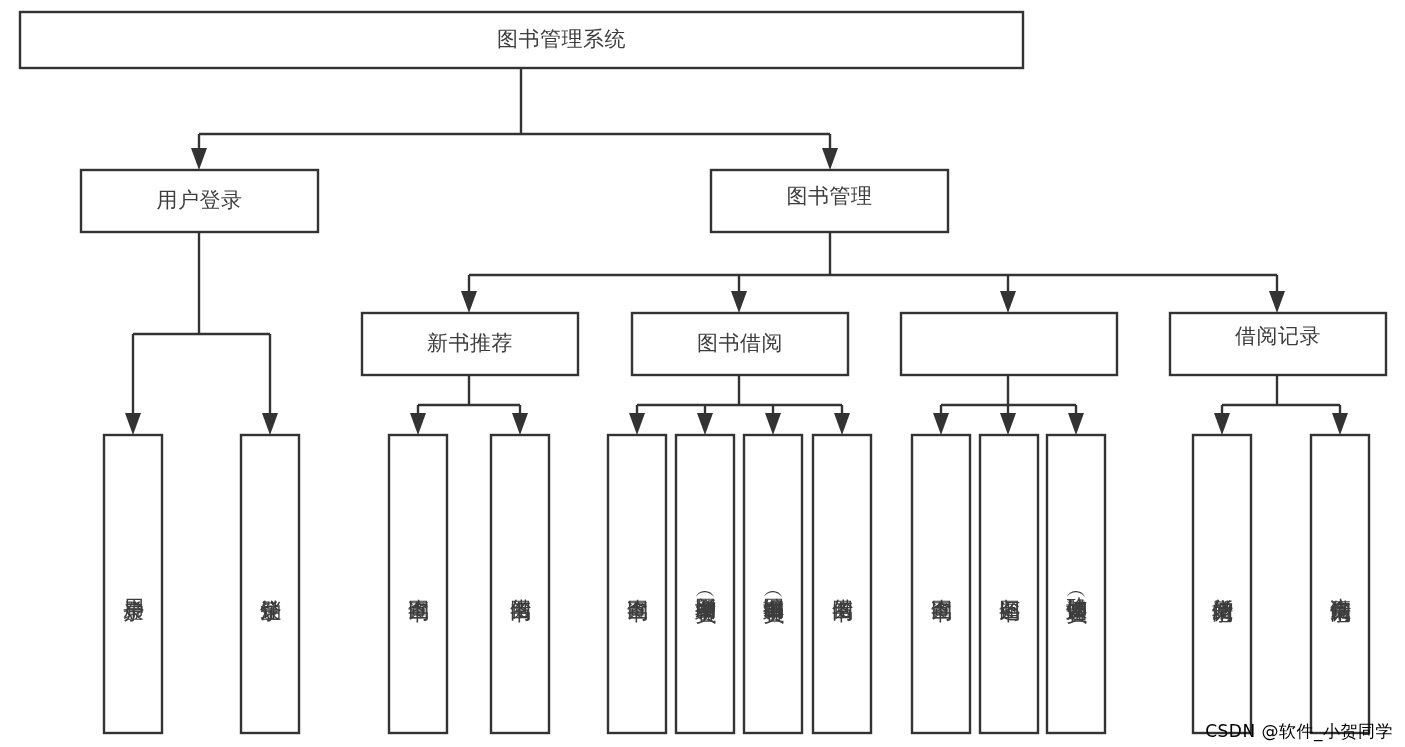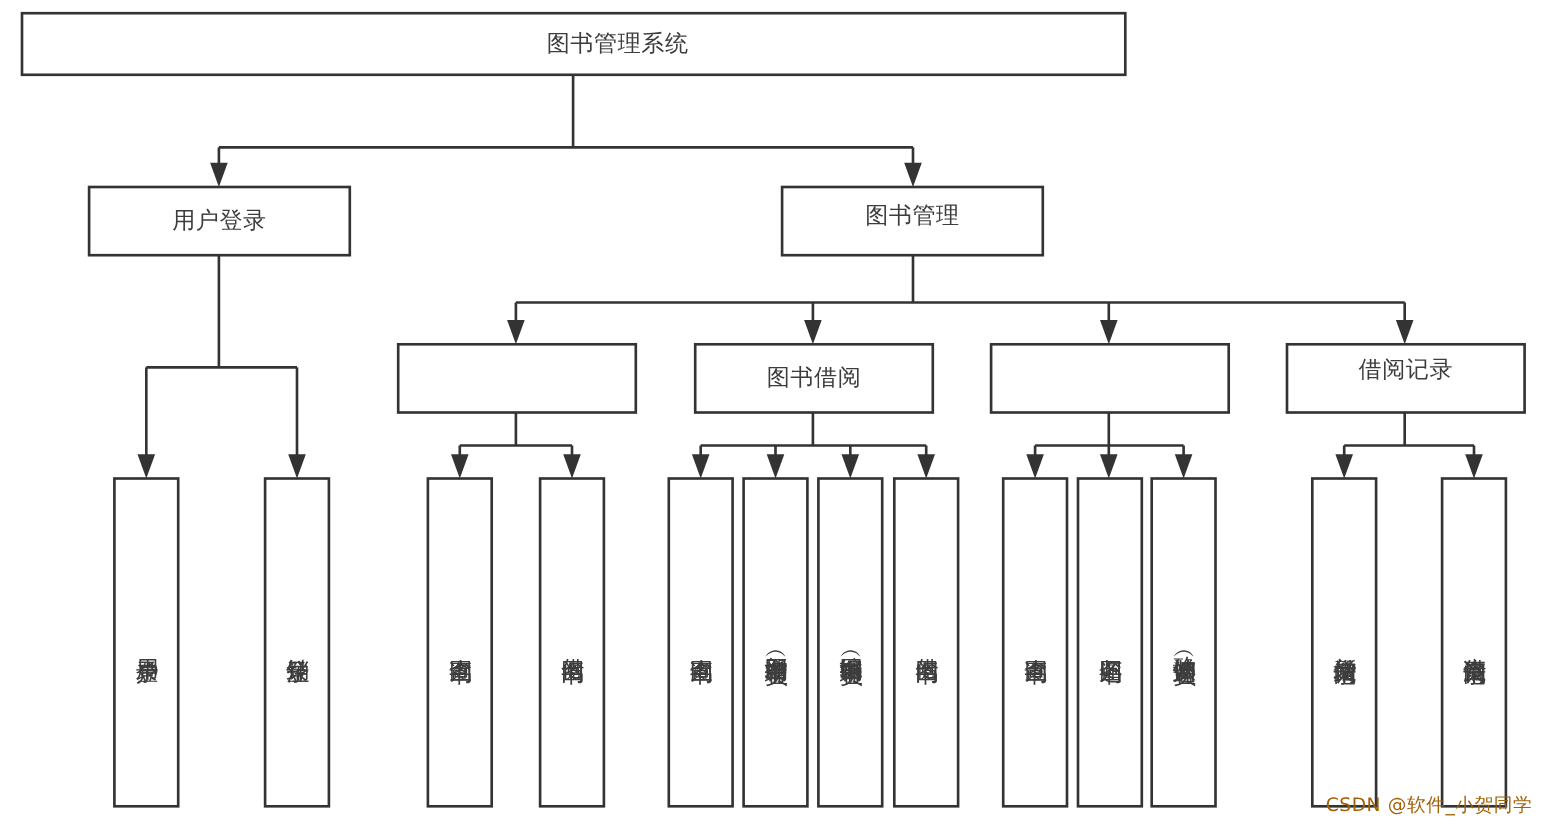--- a/index.html
+++ b/index.html
@@ -63,21 +63,21 @@
     text-orientation: upright;
     letter-spacing: 1px;
     white-space: nowrap;
     pointer-events: none;
   }
   .watermark {
     position: absolute;
     right: 12px;
     bottom: 4px;
     font-size: 17px;
-    color: #a16207;
+    color: #000000;
     letter-spacing: 0.5px;
     white-space: nowrap;
     pointer-events: none;
   }
 </style>
 </head>
 <body>
 
 <div id="diagram-root">
 
@@ -183,20 +183,21 @@
 
     <rect class="node-box" x="1193" y="435" width="58" height="298"></rect>
     <rect class="node-box" x="1311" y="435" width="58" height="298"></rect>
   </svg>
 
   <div class="node-label-h" style="left:20px; top:12px; width:1083px; height:56px;">图书管理系统</div>
 
   <div class="node-label-h" style="left:81px; top:170px; width:237px; height:62px;">用户登录</div>
   <div class="node-label-h" style="left:711px; top:170px; width:237px; height:54px;">图书管理</div>
 
+  <div class="node-label-h" style="left:362px; top:313px; width:216px; height:62px;">新书推荐</div>
   <div class="node-label-h" style="left:632px; top:313px; width:216px; height:62px;text-align:center;">图书借阅</div>
   <div class="node-label-h" style="left:1170px; top:313px; width:216px; height:48px;">借阅记录</div>
 
   <div class="node-label-v" style="left:104px; top:435px; width:58px; height:298px;">用户登录</div>
   <div class="node-label-v" style="left:241px; top:435px; width:58px; height:298px;">注销登录</div>
 
   <div class="node-label-v" style="left:389px; top:435px; width:58px; height:298px;">查询图书</div>
   <div class="node-label-v" style="left:491px; top:435px; width:58px; height:298px;">借阅图书</div>
 
   <div class="node-label-v" style="left:608px; top:435px; width:58px; height:298px;">查询图书</div>

